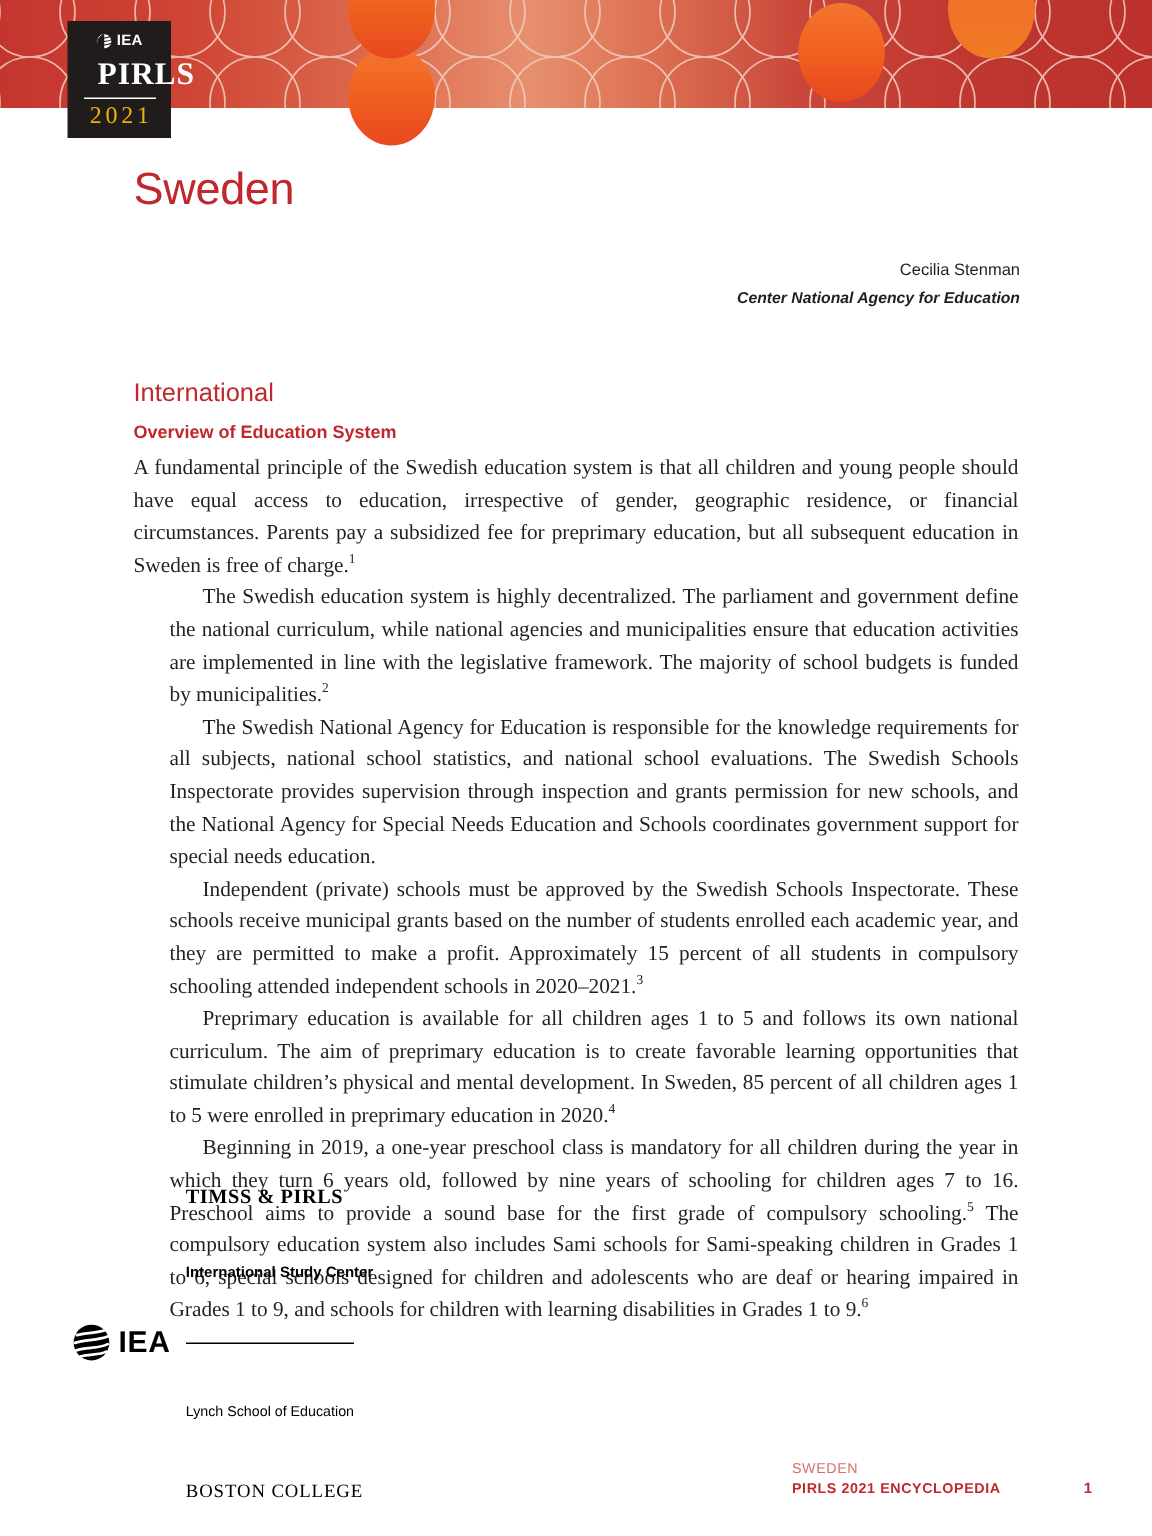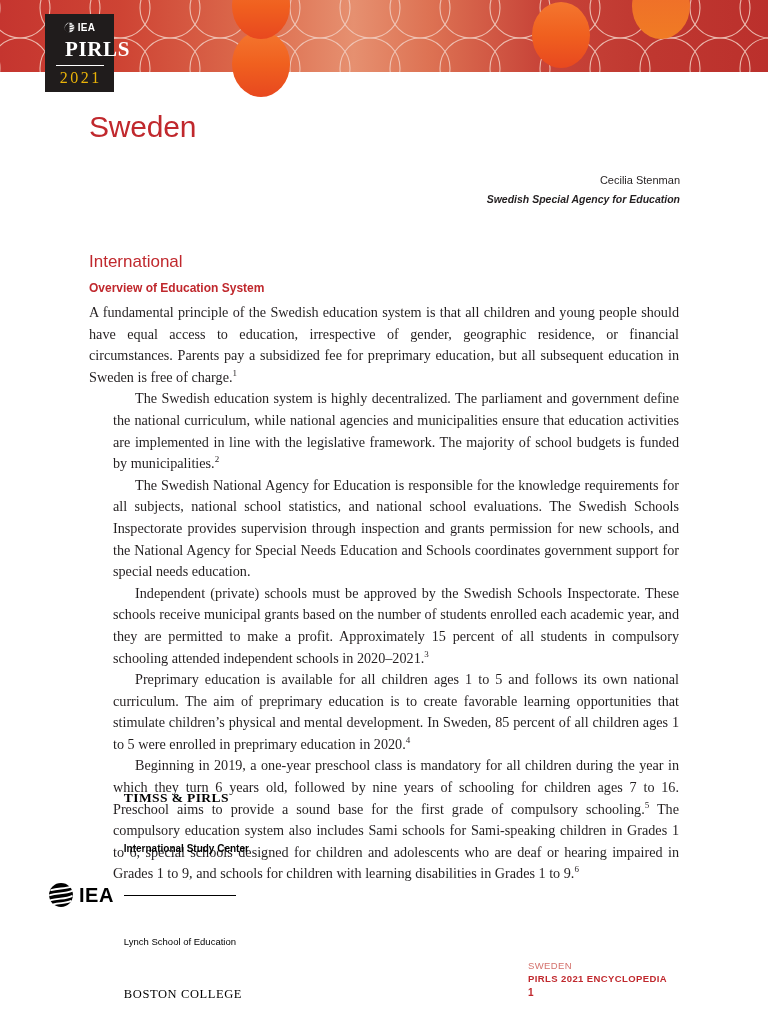--- a/index.html
+++ b/index.html
@@ -237,21 +237,20 @@
     display: block;
     font-size: 9.5px;
     letter-spacing: .4px;
     color: #d4716c;
     line-height: 13px;
   }
   .footer-enc-row {
     display: flex;
     justify-content: space-between;
     align-items: baseline;
-    flex-direction: column;
   }
   .footer-enc {
     font-size: 9.5px;
     font-weight: bold;
     letter-spacing: .4px;
     color: #c0282d;
     line-height: 14px;
   }
   .footer-page {
     font-size: 10px;
@@ -361,21 +360,21 @@
   </div>
   <div class="logo-pirls">PIRLS</div>
   <div class="logo-rule"></div>
   <div class="logo-year">2021</div>
 </div>
 
 <h1 class="page-title">Sweden</h1>
 
 <div class="byline">
   <span class="byline-author">Cecilia Stenman</span>
-  <span class="byline-affil">Swedish Special Agency for Education</span>
+  <span class="byline-affil">Center National Agency for Education</span>
 </div>
 
 <div class="content">
   <h2 class="section-title">International</h2>
   <h3 class="sub-title">Overview of Education System</h3>
 
   <p class="body-par"><span>A fundamental principle of the Swedish education system is that all children and young people should have equal access to education, irrespective of gender, geographic residence, or financial circumstances. Parents pay a subsidized fee for preprimary education, but all subsequent education in Sweden is free of charge.</span><sup class="fn">1</sup></p>
 
   <p class="body-par indented"><span>The Swedish education system is highly decentralized. The parliament and government define the national curriculum, while national agencies and municipalities ensure that education activities are implemented in line with the legislative framework. The majority of school budgets is funded by municipalities.</span><sup class="fn">2</sup></p>
 

